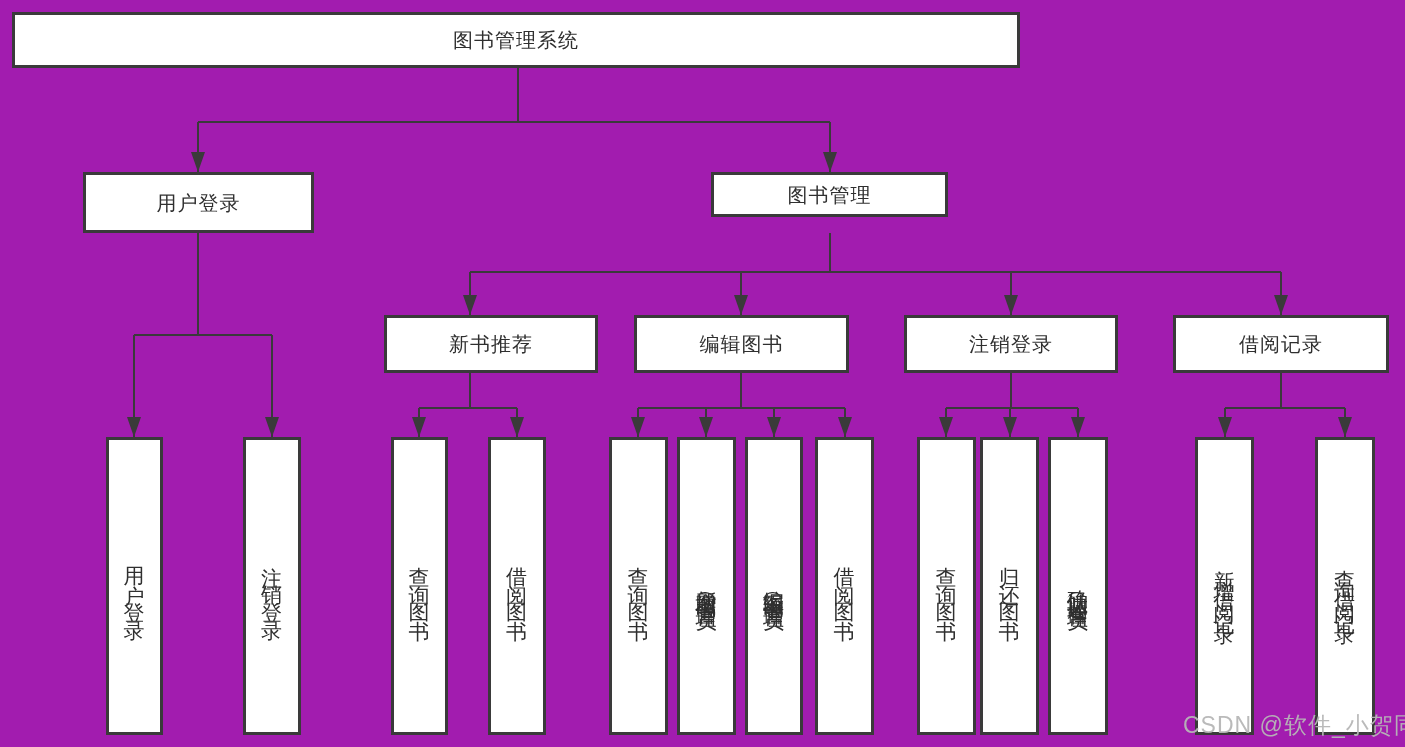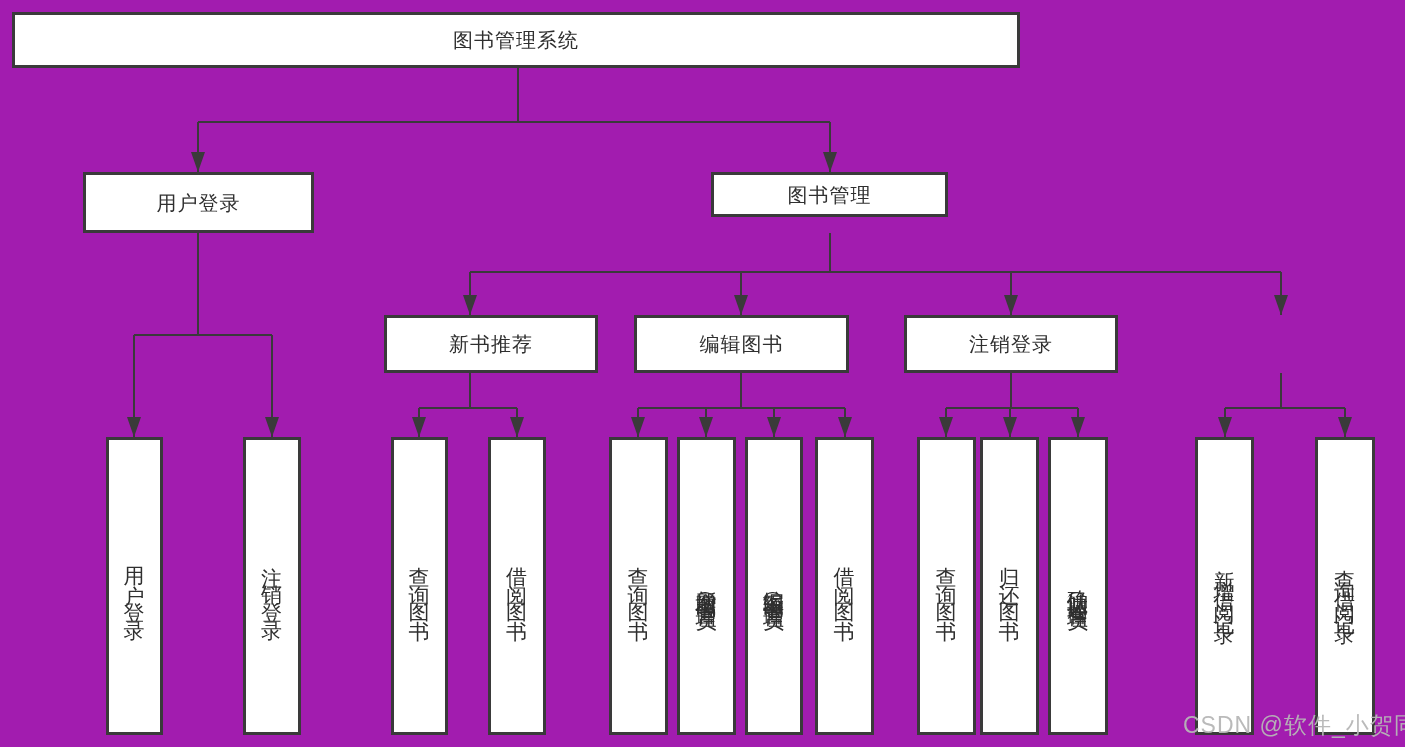--- a/index.html
+++ b/index.html
@@ -83,20 +83,23 @@
 
   <div class="box" style="left:384px;top:315px;width:214px;height:58px">
     <span>新书推荐</span>
   </div>
   <div class="box" style="left:634px;top:315px;width:215px;height:58px">
     <span>编辑图书</span>
   </div>
   <div class="box" style="left:904px;top:315px;width:214px;height:58px">
     <span>注销登录</span>
   </div>
+  <div class="box" style="left:1173px;top:315px;width:216px;height:58px">
+    <span>借阅记录</span>
+  </div>
 
   <div class="box leaf sp-wide" style="left:106px;top:437px;width:57px;height:298px">
     <span class="vtxt">用户登录</span>
   </div>
   <div class="box leaf sp-wide" style="left:243px;top:437px;width:58px;height:298px">
     <span class="vtxt">注销登录</span>
   </div>
 
   <div class="box leaf sp-wide" style="left:391px;top:437px;width:57px;height:298px">
     <span class="vtxt">查询图书</span>

